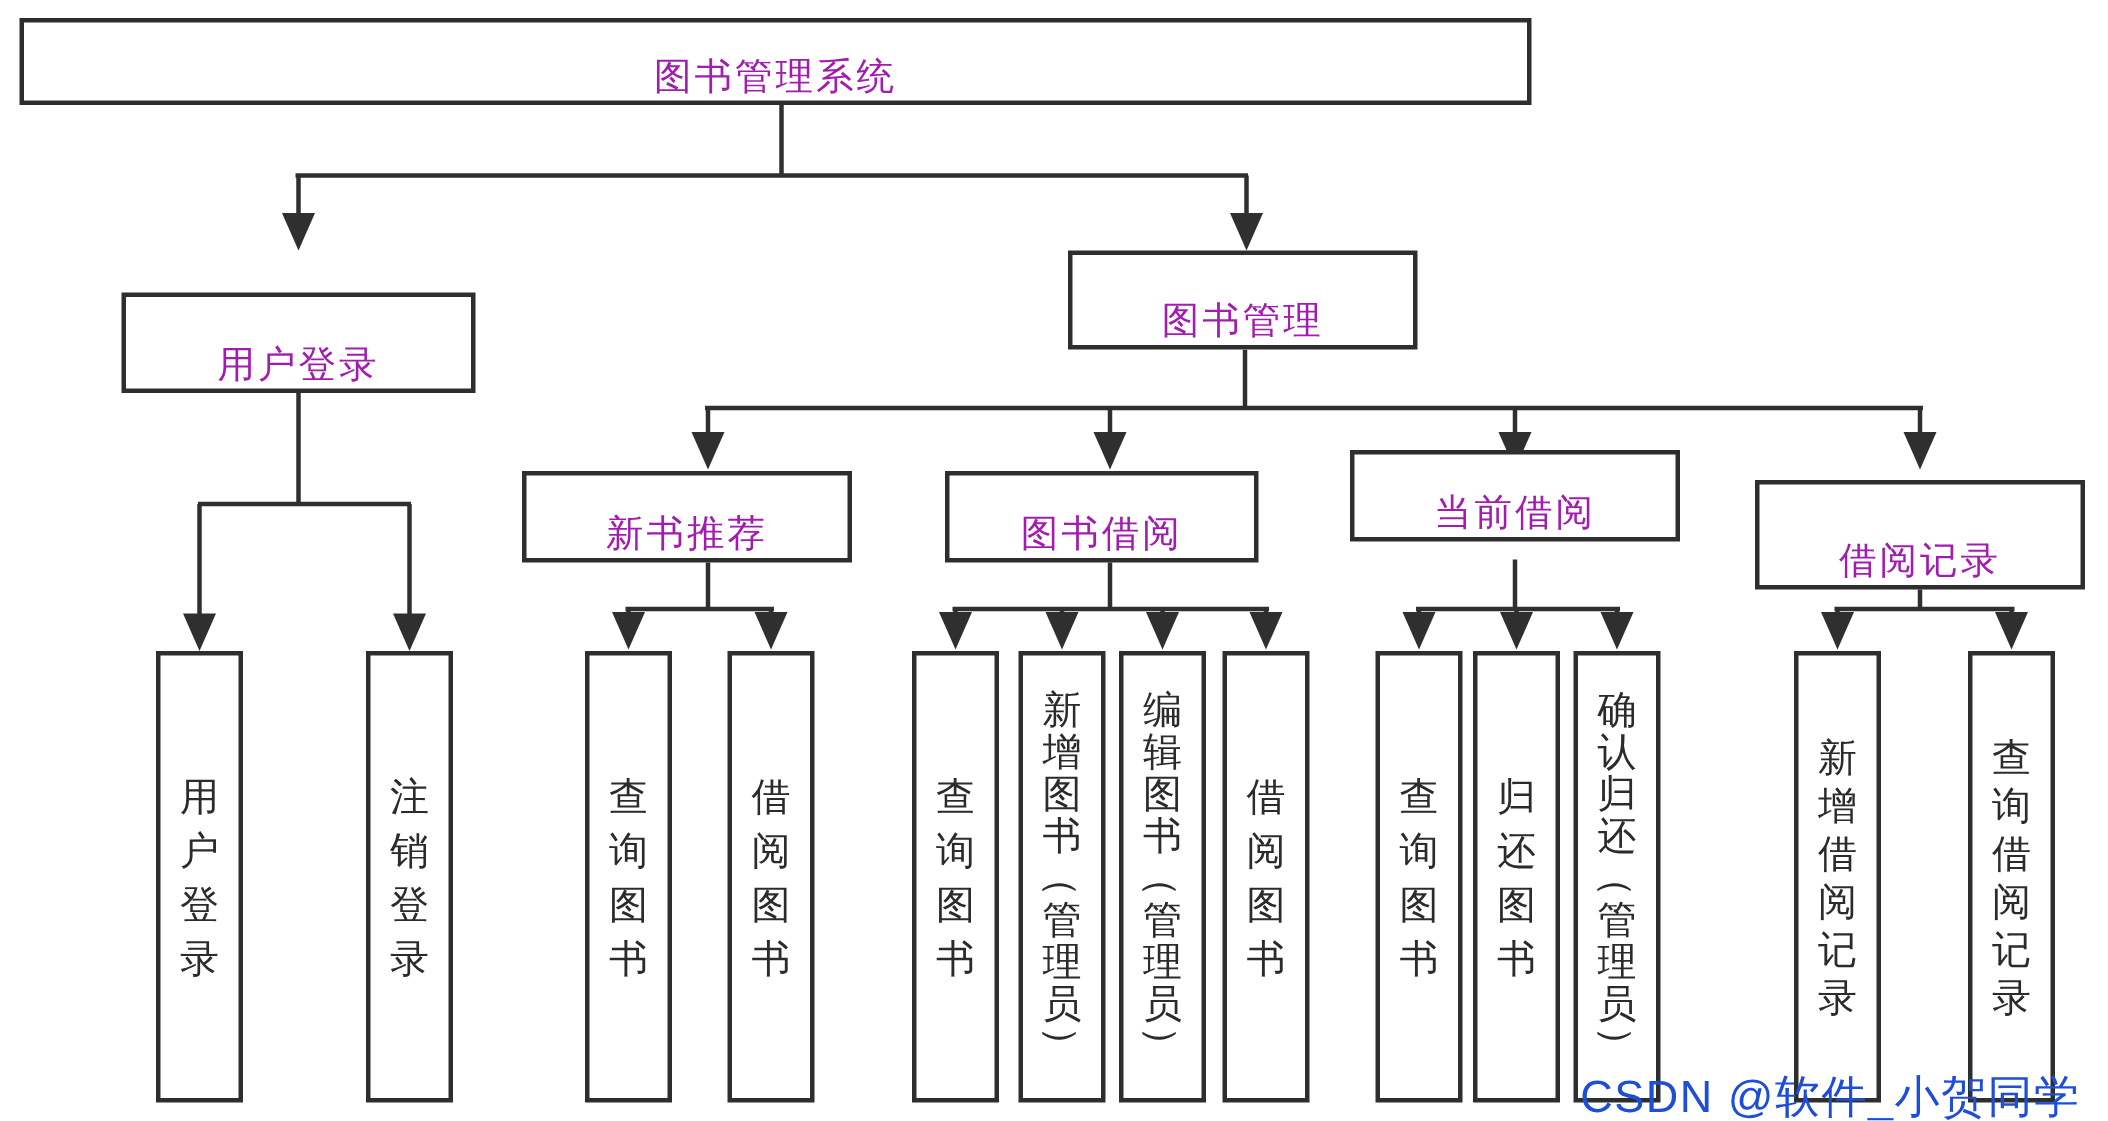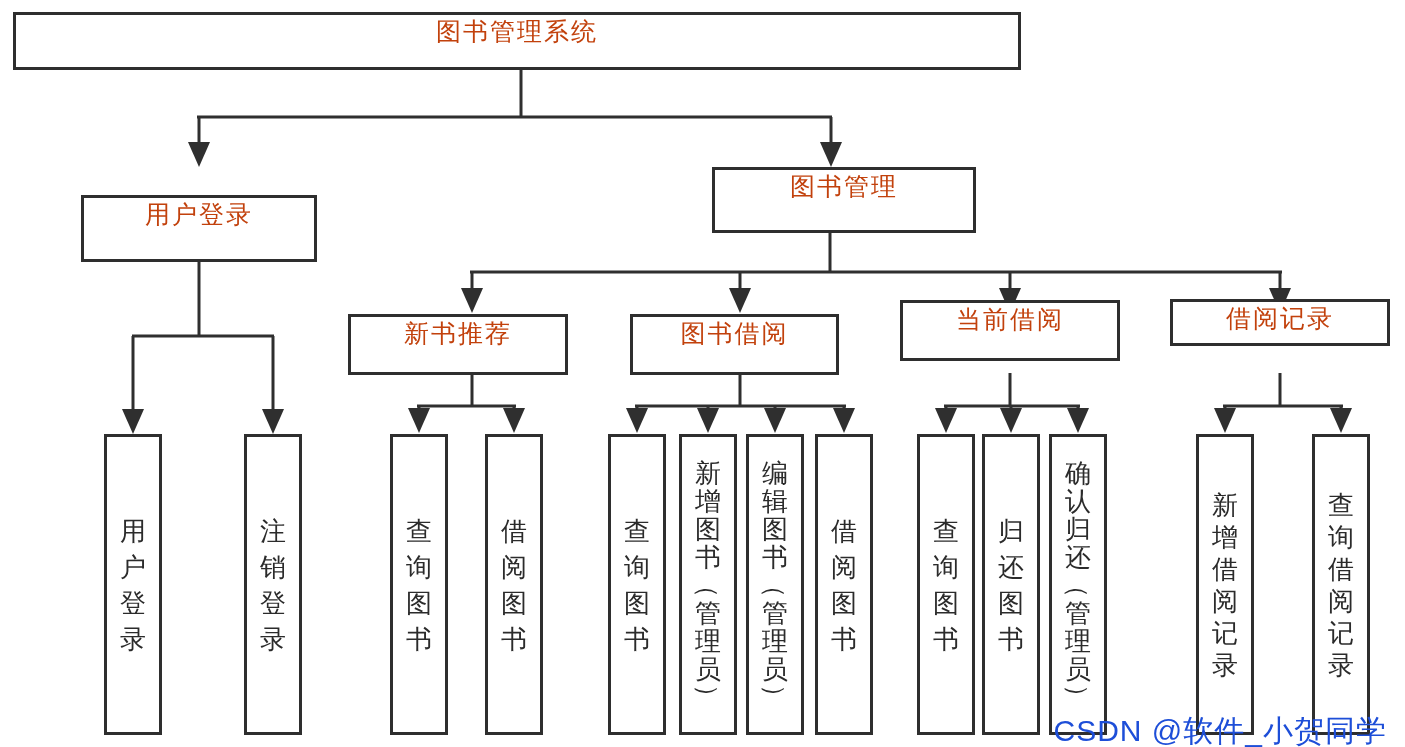--- a/index.html
+++ b/index.html
@@ -9,22 +9,22 @@
     background:#ffffff;
     overflow:hidden;
     font-family:"Liberation Sans", sans-serif;
   }
   .wires{position:absolute;left:0;top:0;z-index:1;}
   .box{
     position:absolute;
     box-sizing:border-box;
     background:#ffffff;
     border:3px solid #2e2e2e;
-    display:flex;align-items:flex-start;justify-content:center;
-    color:#c2410c;
+    display:flex;align-items:flex-end;justify-content:center;
+    color:#a21caf;
     font-size:25px;
     letter-spacing:2px;
     z-index:2;
   }
   .leaf{
     position:absolute;
     box-sizing:border-box;
     width:58px;height:301px;top:434px;
     background:#ffffff;
     border:3px solid #2e2e2e;
@@ -118,34 +118,34 @@
     </g>
   </svg>
 
   <div class="box" style="left:13px;top:12px;width:1008px;height:58px;">
     <span>图书管理系统</span>
   </div>
 
   <div class="box" style="left:81px;top:167px;width:236px;height:67px;margin-top:28px;">
     <span>用户登录</span>
   </div>
-  <div class="box" style="left:712px;top:167px;width:264px;height:66px;">
+  <div class="box" style="left:712px;top:167px;width:233px;height:66px;">
     <span>图书管理</span>
   </div>
 
   <div class="box" style="left:348px;top:314px;width:220px;height:61px;">
     <span>新书推荐</span>
   </div>
   <div class="box" style="left:630px;top:314px;width:209px;height:61px;">
     <span>图书借阅</span>
   </div>
   <div class="box" style="left:900px;top:300px;width:220px;height:61px;">
     <span>当前借阅</span>
   </div>
-  <div class="box" style="left:1170px;top:299px;width:220px;height:47px;font-family:Liberation Serif, serif;">
+  <div class="box" style="left:1170px;top:320px;width:220px;height:73px;font-family:Liberation Serif, serif;">
     <span>借阅记录</span>
   </div>
 
   <div class="leaf" style="left:104px;">
     <div class="vtext">
         <span class="vchar">用</span>
         <span class="vchar">户</span>
         <span class="vchar">登</span>
         <span class="vchar">录</span>
       </div>

